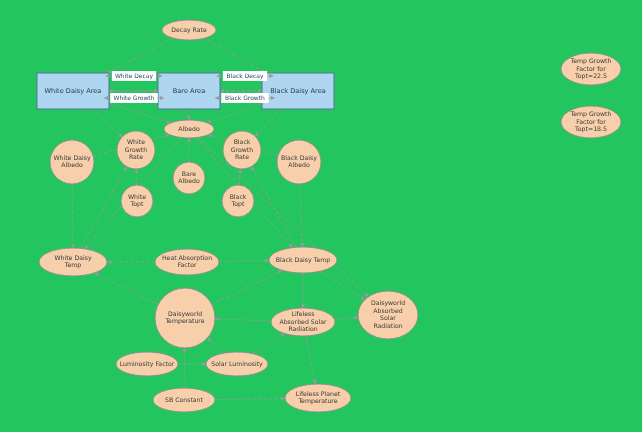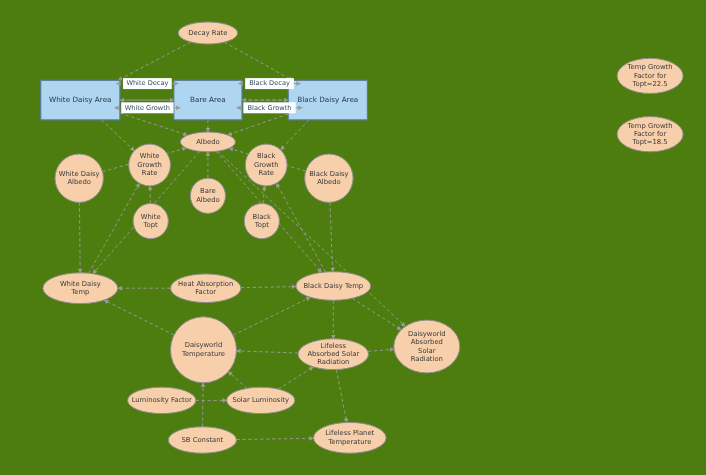--- a/index.html
+++ b/index.html
@@ -7,21 +7,21 @@
     padding: 0;
     background: #ffffff;
   }
   body {
     font-family: "DejaVu Sans", sans-serif;
   }
   #canvas {
     position: relative;
     width: 642px;
     height: 432px;
-    background: #4d7c0f;
+    background: #22c55e;
     overflow: hidden;
   }
   #graph-svg {
     position: absolute;
     left: 0;
     top: 0;
     width: 642px;
     height: 432px;
   }
   .node-label {

